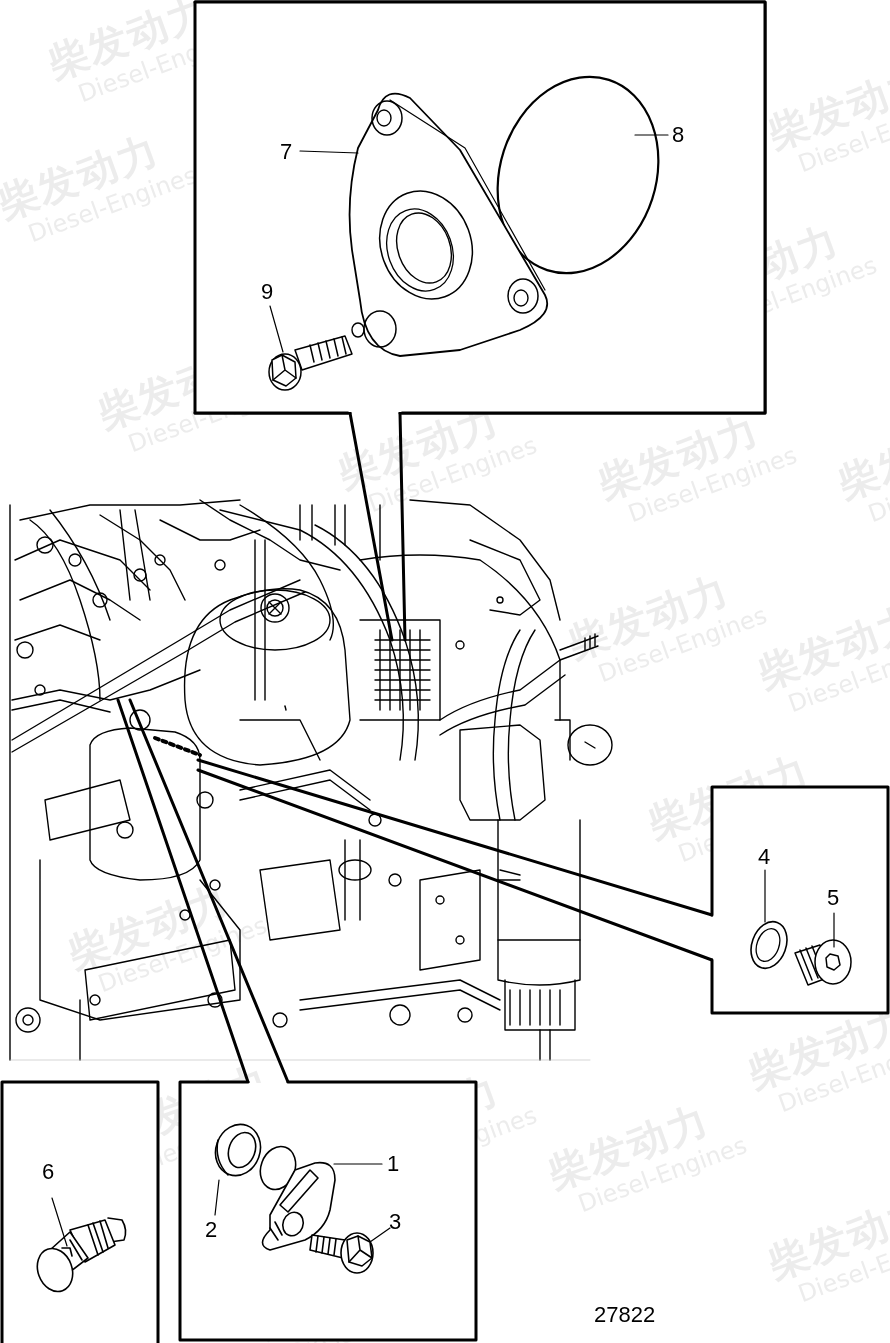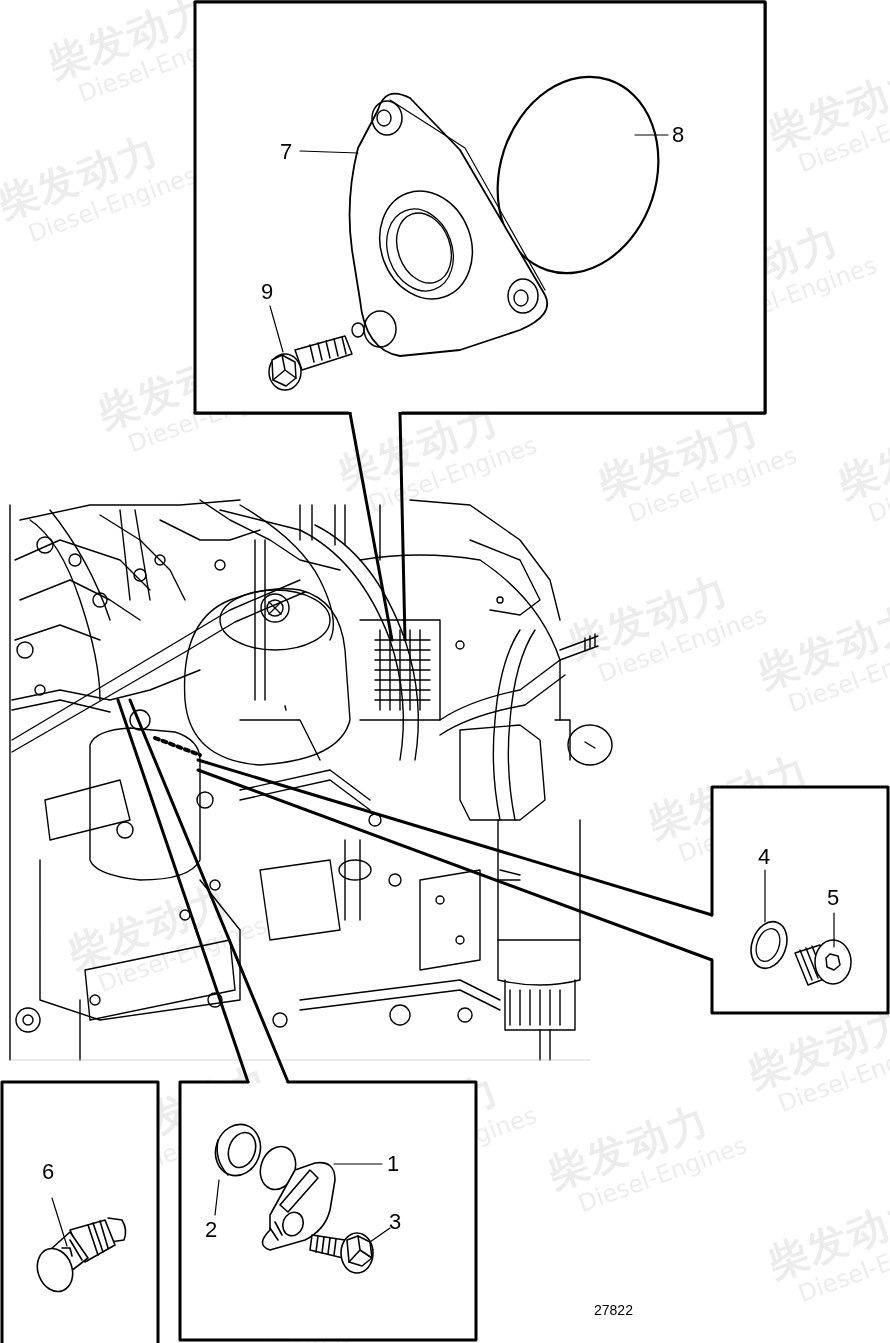--- a/index.html
+++ b/index.html
@@ -2,21 +2,21 @@
 <html><head>
 <meta charset="utf-8">
 <style>
   html,body{margin:0;padding:0;background:#ffffff;}
   body{width:890px;height:1343px;position:relative;overflow:hidden;font-family:"Liberation Sans",sans-serif;color:#000;}
   .layer{position:absolute;left:0;top:0;width:890px;height:1343px;}
   .wm{position:absolute;color:#ececec;font-family:"DejaVu Sans",sans-serif;font-weight:bold;transform:rotate(-20deg);transform-origin:left top;white-space:nowrap;pointer-events:none;}
   .wm .cn{font-size:40px;letter-spacing:2px;display:block;}
   .wm .en{font-size:24px;font-weight:normal;display:block;margin-left:18px;margin-top:-4px;}
   .callout-num{position:absolute;font-size:22px;font-family:"Liberation Sans",sans-serif;line-height:1;}
-  .fig-id{position:absolute;left:594px;top:1302px;font-size:14px;}
+  .fig-id{position:absolute;left:594px;top:1302px;font-size:22px;}
 </style>
 </head>
 <body>
 
 <div class="layer">
   <div class="wm" style="left:40px;top:40px;">
       <span class="cn">柴发动力</span>
       <span class="en">Diesel-Engines</span>
     </div>
   <div class="wm" style="left:300px;top:110px;">

